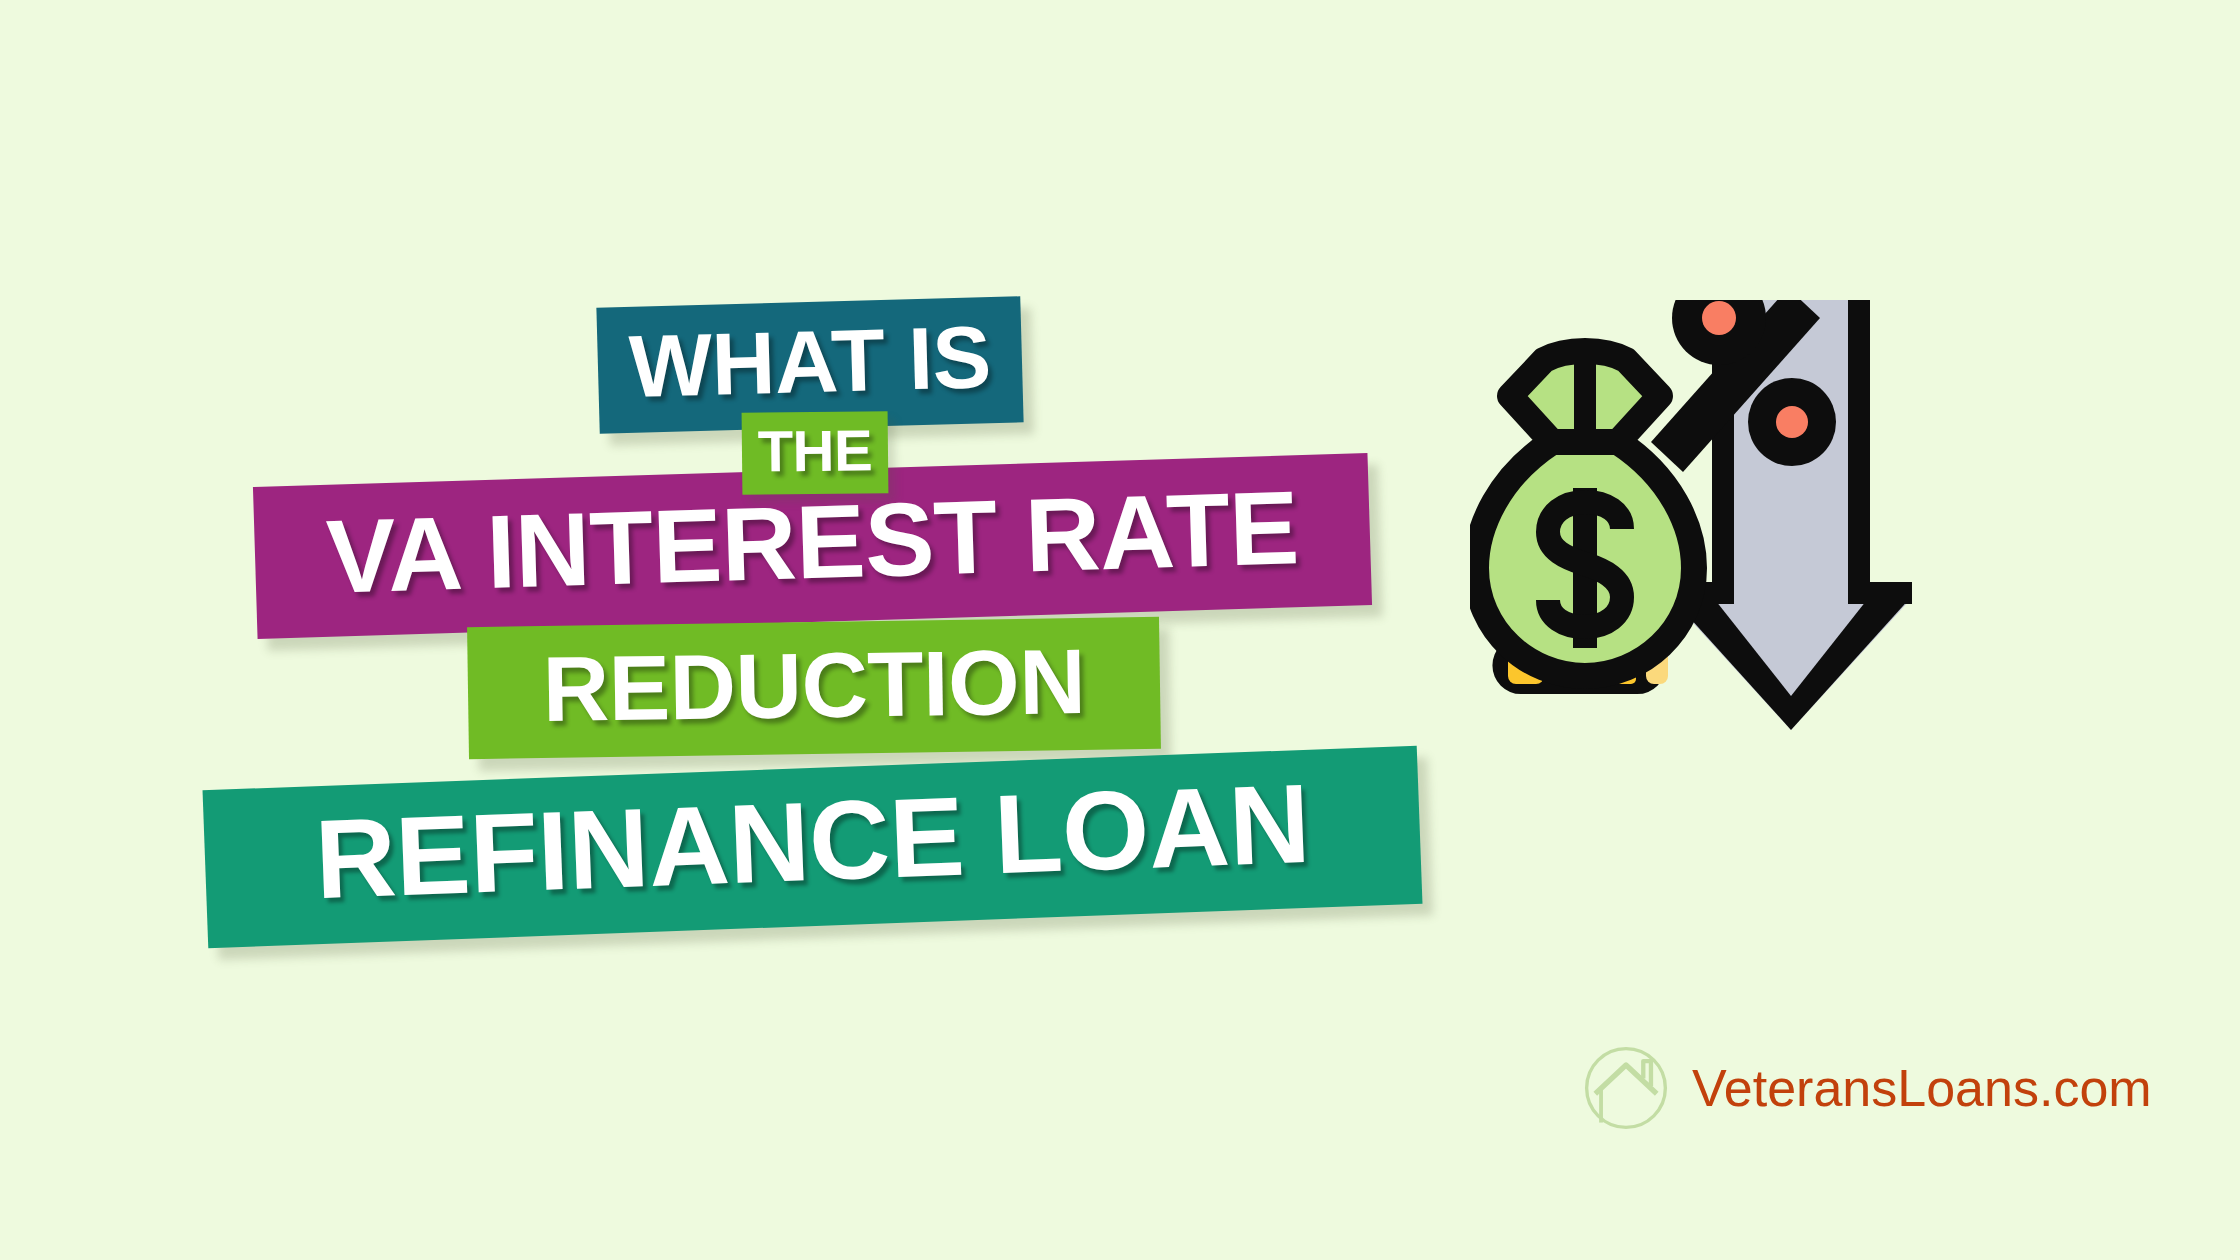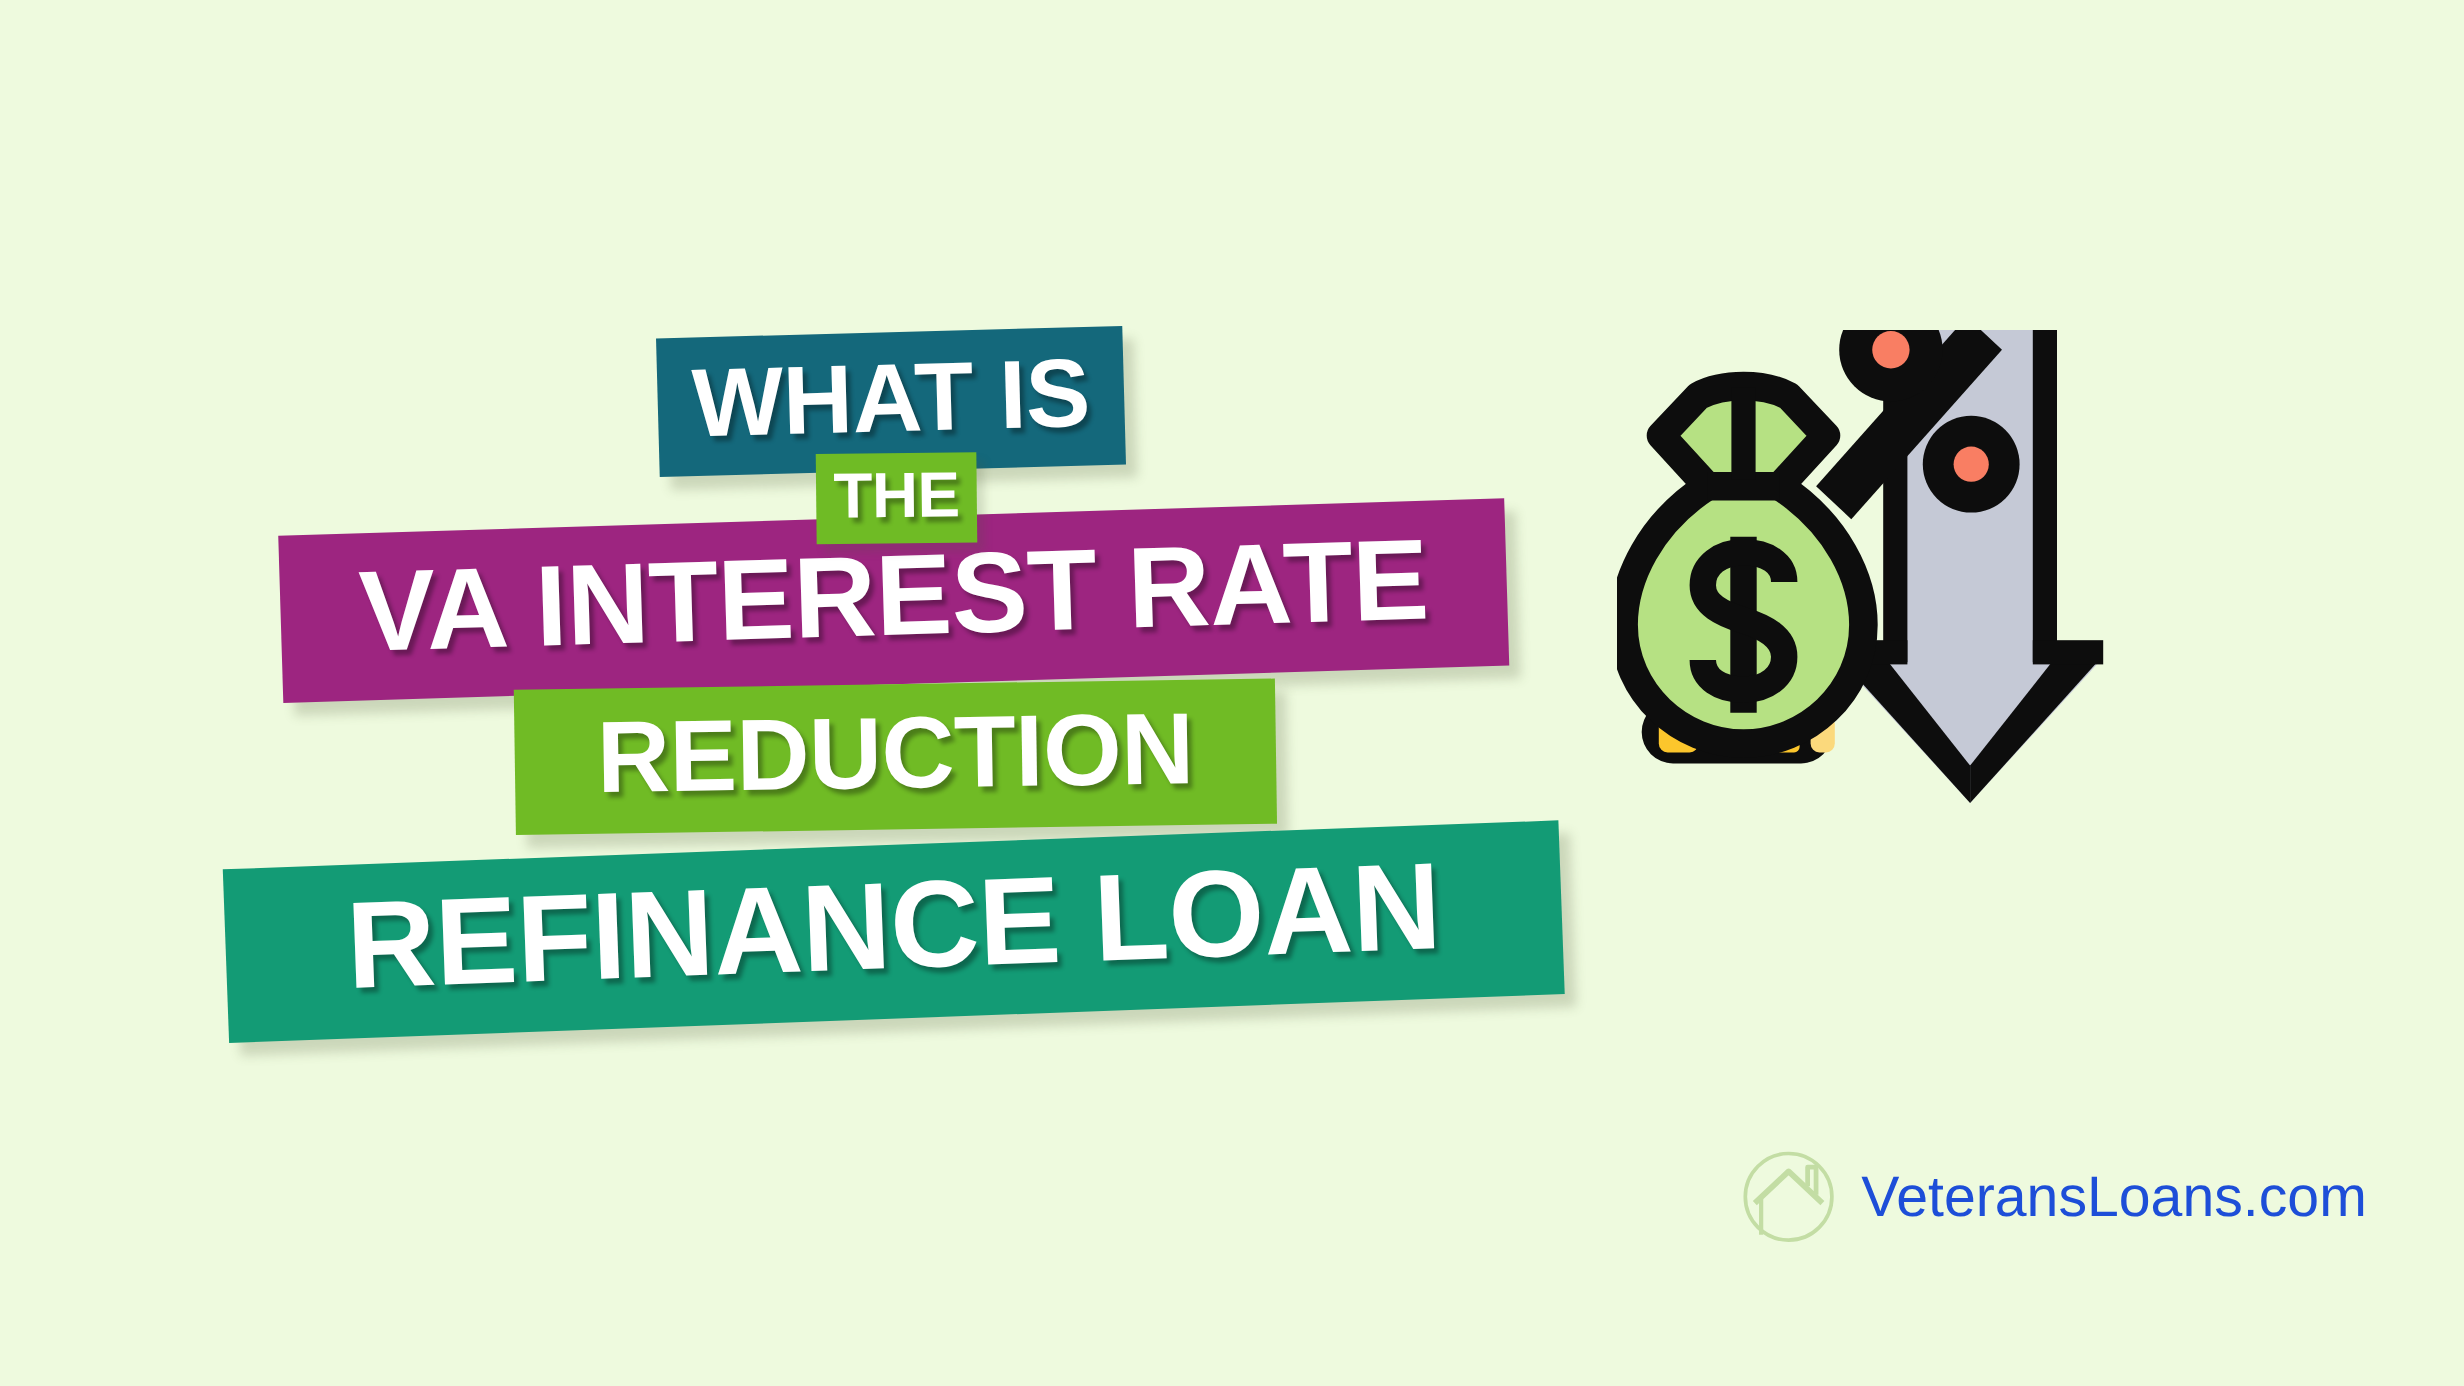--- a/index.html
+++ b/index.html
@@ -108,21 +108,21 @@
     top: 1040px;
     display: flex;
     align-items: center;
     gap: 18px;
     z-index: 8;
   }
   #logo-mark { width: 96px; height: 96px; flex: 0 0 auto; }
   #logo-text {
     font-family: "Liberation Sans", sans-serif;
     font-size: 52px;
-    color: #1d4ed8;
+    color: #c2410c;
     letter-spacing: 0px;
     white-space: nowrap;
   }
 </style>
 </head>
 <body>
 
 <div id="stage">
 
   <div class="banner b-whatis">

